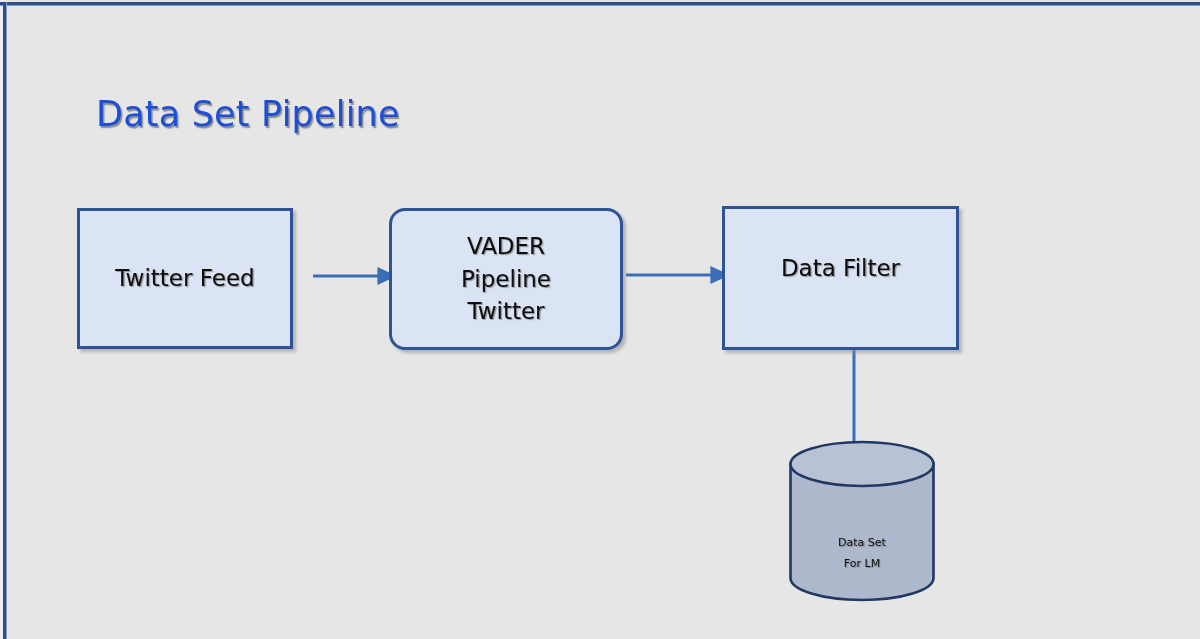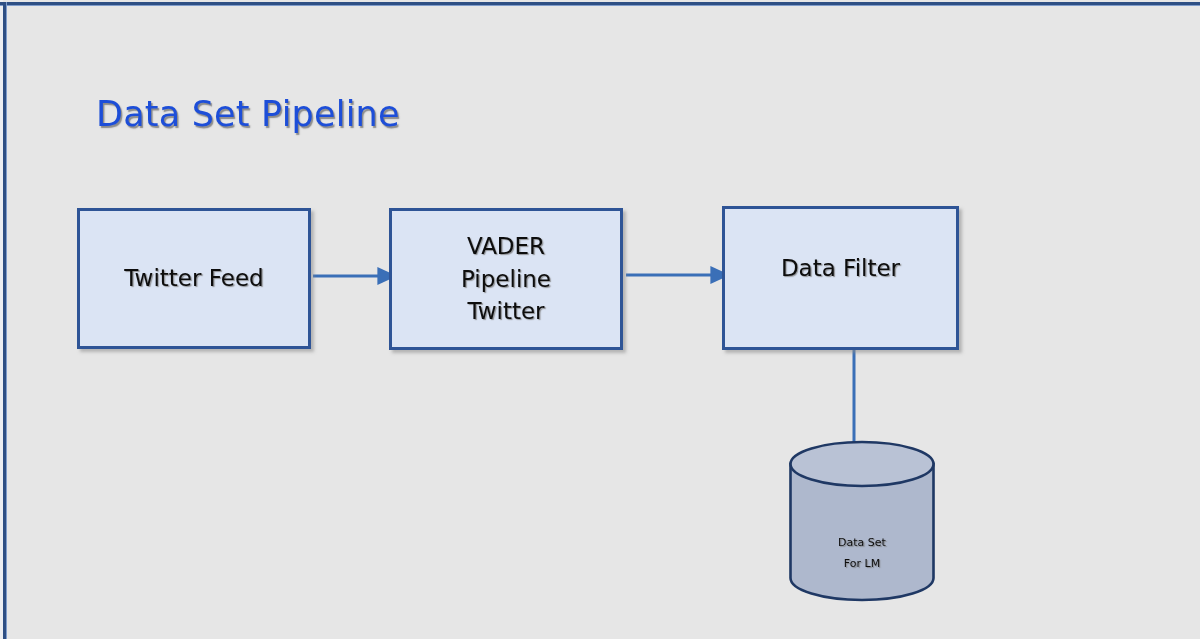--- a/index.html
+++ b/index.html
@@ -76,22 +76,22 @@
     text-align: center;
   }
   .box .box-label {
     font-size: 23px;
     color: #0d0d0d;
     line-height: 1.42;
     text-shadow: 1.2px 1.2px 1.1px rgba(125,125,125,0.8);
   }
   .box .box-label .ln { display: block; }
 
-  #box-twitter  { left: 77px;  top: 208px; width: 234px; height: 141px; }
-  #box-vader    { left: 389px; top: 208px; width: 234px; height: 142px; }
+  #box-twitter  { left: 77px;  top: 208px; width: 216px; height: 141px; }
+  #box-vader    { left: 389px; top: 208px; width: 234px; height: 142px; border-radius: 16px; }
   #box-filter   { left: 722px; top: 206px; width: 237px; height: 144px; }
   #box-filter .box-label { position: relative; top: -10px; }
 
   
   #connectors {
     position: absolute;
     left: 0; top: 0;
     width: 1200px; height: 639px;
     pointer-events: none;
   }

